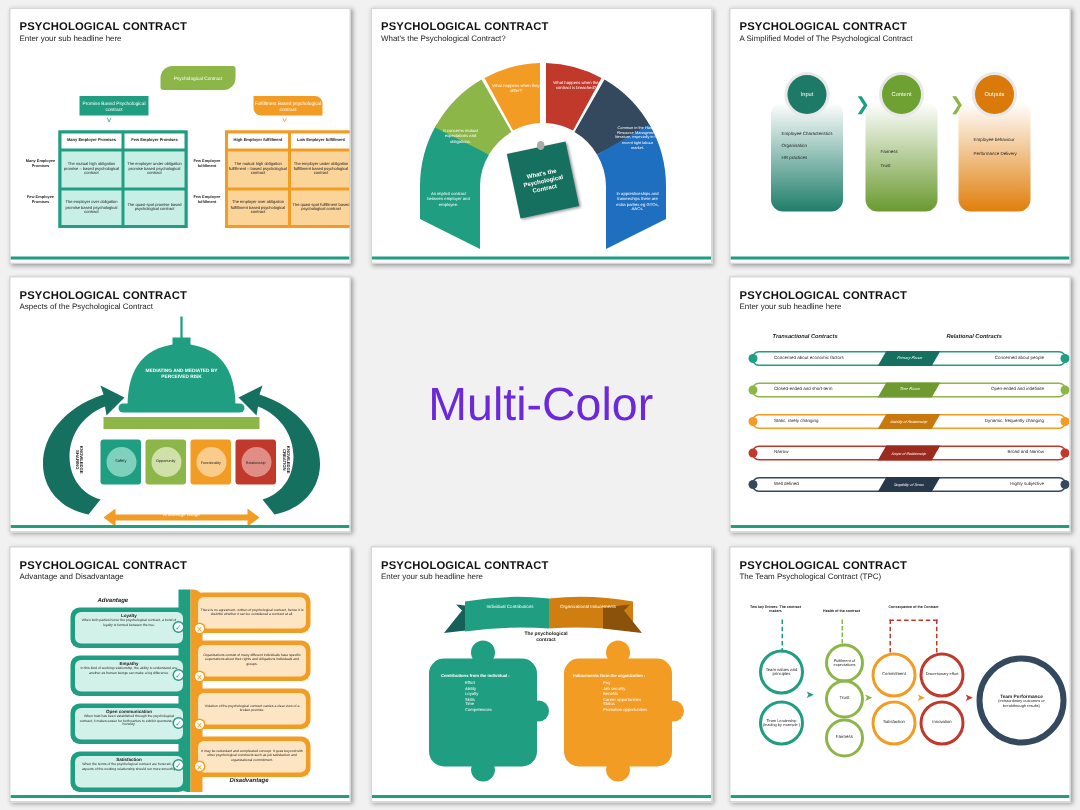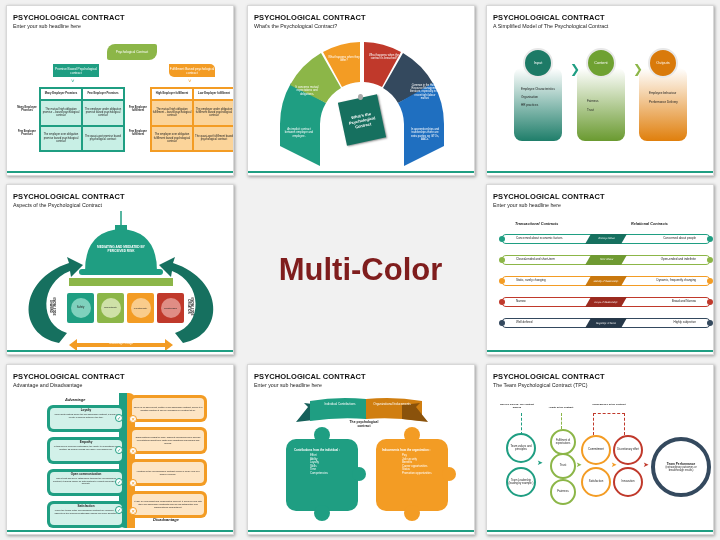--- a/index.html
+++ b/index.html
@@ -6,21 +6,21 @@
   html,body{width:720px;height:540px;overflow:hidden;background:#f1f1f1;font-family:"Liberation Sans",sans-serif}
   .slide{position:absolute;width:228px;height:171px;background:#fff;border:1px solid #d8d8d8;box-shadow:1px 1px 3px rgba(0,0,0,.35);overflow:hidden}
   .slide .ttl{position:absolute;left:6px;top:7px;font-size:7.5px;font-weight:bold;color:#111;letter-spacing:.1px}
   .slide .sub{position:absolute;left:6px;top:17px;font-size:5.3px;color:#222}
   .slide .foot{position:absolute;left:0;right:0;bottom:2px;height:2px;background:#1f9e82}
   .abs{position:absolute}
   .c{display:flex;align-items:center;justify-content:center;text-align:center}
   .tiny{font-size:3.2px;line-height:1.25;color:#fff}
   .tinyd{font-size:3.2px;line-height:1.25;color:#222}
   .center-text{position:absolute;left:247px;top:184px;width:227px;height:171px;display:flex;flex-direction:column;align-items:center;justify-content:center}
-  .center-text div{font-size:31px;font-weight:bold;color:#7f1d1d;line-height:1.2;font-family:"Liberation Sans",sans-serif}
+  .center-text div{font-size:31px;font-weight:normal;color:#6d28d9;line-height:1.2;font-family:"Liberation Sans",sans-serif}
 </style>
 </head>
 <body>
 
 <div class="slide" style="left:6px;top:5px;">
   <div class="ttl">PSYCHOLOGICAL CONTRACT</div>
   <div class="sub">Enter your sub headline here</div>
   <div class="abs c tiny" style="left:100px;top:38px;width:50px;height:16px;background:#8cb648;border-radius:8px 2px 8px 2px;">Psychological Contract</div>
   <div class="abs c tiny" style="left:46px;top:58px;width:46px;height:13px;background:#1f9e82;">Promise Based Psychological contract</div>
   <div class="abs c tiny" style="left:162px;top:58px;width:46px;height:13px;background:#f39c24;border-radius:0 5px 0 5px;">Fulfillment Based psychological contract</div>

